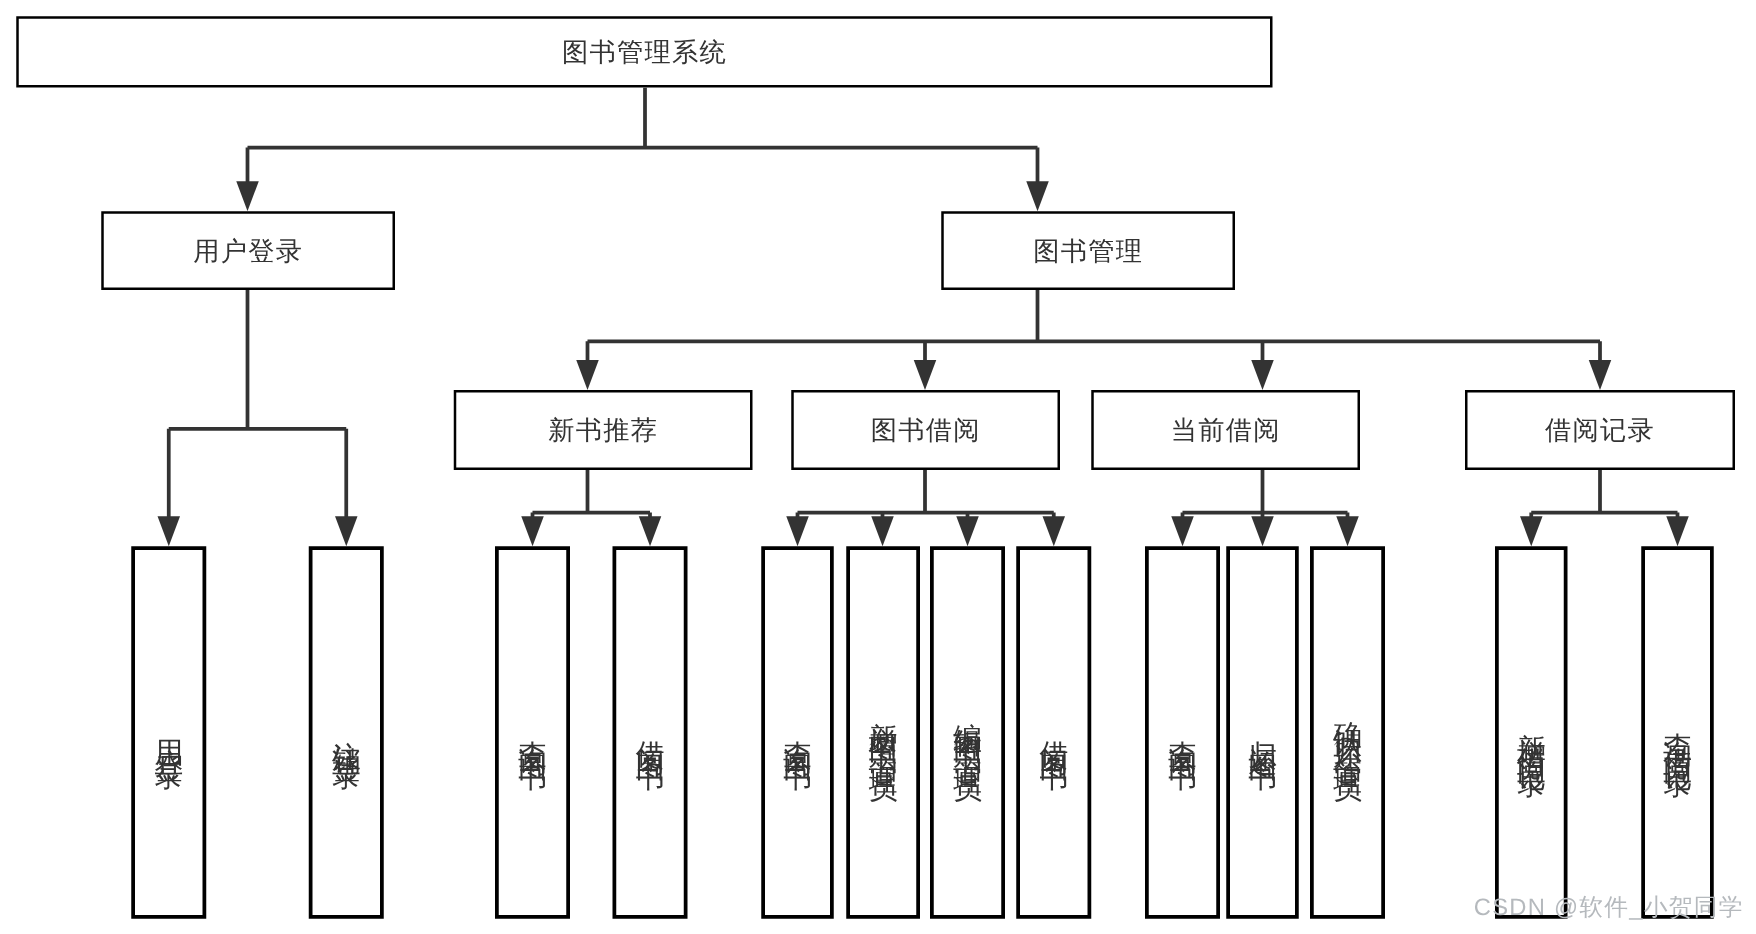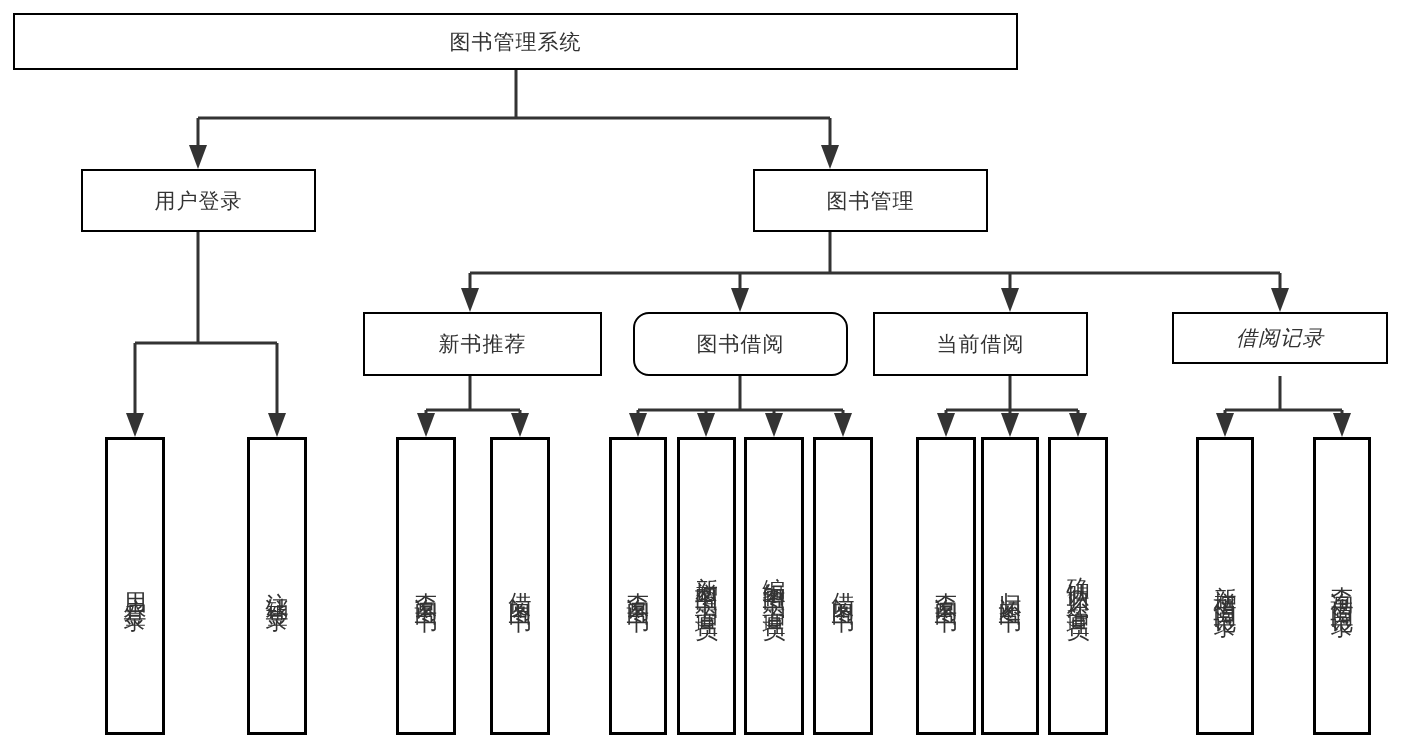--- a/index.html
+++ b/index.html
@@ -114,35 +114,36 @@
       <polygon points="1333,413 1351,413 1342,437" stroke="none"></polygon>
     </g>
   </svg>
 
   <div class="node h root">图书管理系统</div>
 
   <div class="node h" style="left:81px; top:169px; width:235px; height:63px;">用户登录</div>
   <div class="node h" style="left:712px; top:169px; width:235px; height:63px;margin-left:41px;">图书管理</div>
 
   <div class="node h" style="left:363px; top:312px; width:239px; height:64px;">新书推荐</div>
-  <div class="node h" style="left:633px; top:312px; width:215px; height:64px;border-radius:16px;">图书借阅</div>
+  <div class="node h" style="left:633px; top:312px; width:215px; height:64px;">图书借阅</div>
   <div class="node h" style="left:873px; top:312px; width:215px; height:64px;">当前借阅</div>
-  <div class="node h" style="left:1172px; top:312px; width:216px; height:52px;font-style:italic;">借阅记录</div>
+  <div class="node h" style="left:1172px; top:312px; width:216px; height:64px;">借阅记录</div>
 
   <div class="node leaf" style="left:105px; width:60px;">用户登录</div>
   <div class="node leaf" style="left:247px; width:60px;">注销登录</div>
 
   <div class="node leaf" style="left:396px; width:60px;">查询图书</div>
   <div class="node leaf" style="left:490px; width:60px;">借阅图书</div>
 
   <div class="node leaf" style="left:609px; width:58px;">查询图书</div>
   <div class="node leaf" style="left:677px; width:59px;">新增图书（管理员）</div>
   <div class="node leaf" style="left:744px; width:60px;">编辑图书（管理员）</div>
   <div class="node leaf" style="left:813px; width:60px;">借阅图书</div>
 
   <div class="node leaf" style="left:916px; width:60px;">查询图书</div>
   <div class="node leaf" style="left:981px; width:58px;">归还图书</div>
   <div class="node leaf" style="left:1048px; width:60px;">确认归还（管理员）</div>
 
   <div class="node leaf" style="left:1196px; width:58px;">新增借阅记录</div>
   <div class="node leaf" style="left:1313px; width:58px;">查询借阅记录</div>
 
+  <div class="watermark">CSDN @软件_小贺同学</div>
 </div>
 
 </body></html>

